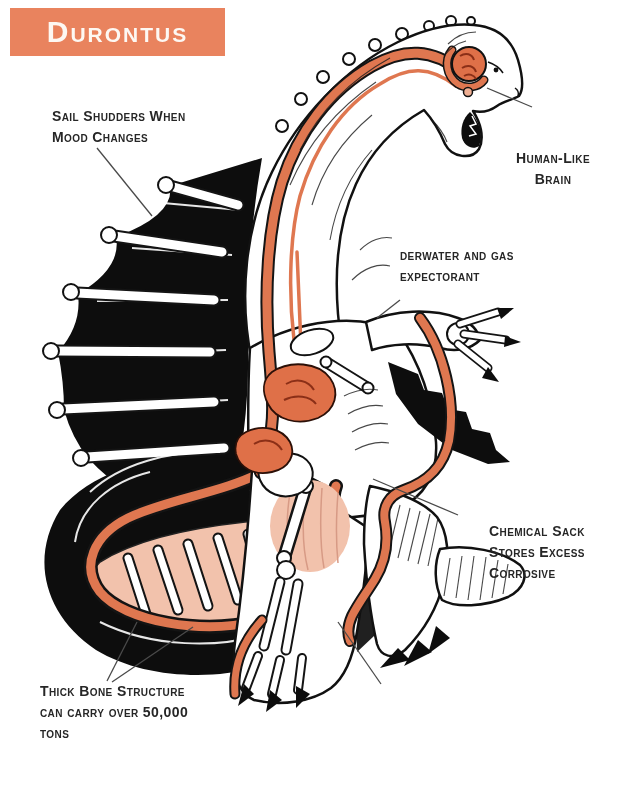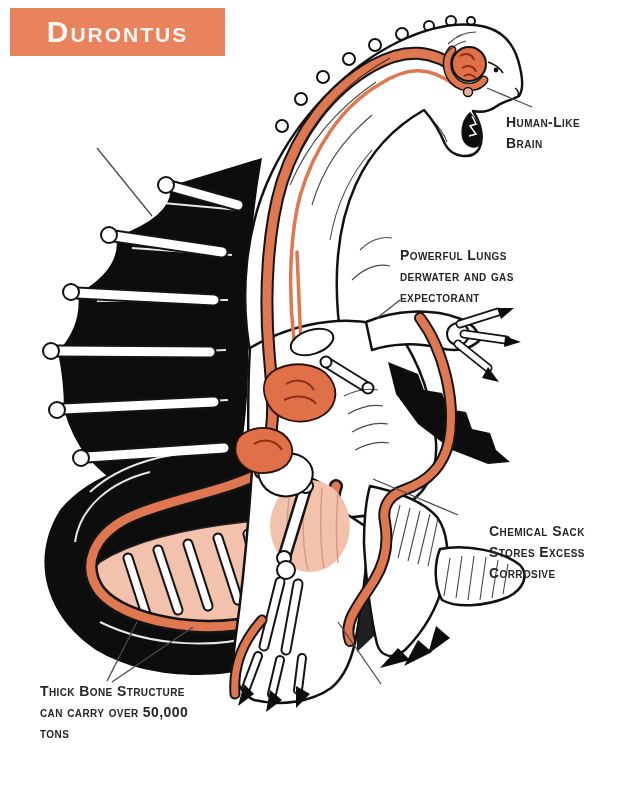--- a/index.html
+++ b/index.html
@@ -14,21 +14,21 @@
   }
   .title-box span{
     color:#FDF8F3;font-weight:700;font-size:30px;letter-spacing:2px;
     font-variant:small-caps;line-height:1;
   }
   .lbl{
     position:absolute;color:#262626;font-weight:700;font-size:14px;
     line-height:21px;letter-spacing:0.4px;font-variant:small-caps;
     white-space:nowrap;
   }
-  .lbl.center{text-align:left;}
+  .lbl.center{text-align:center;margin-top:36px;}
   
   .ink{fill:#0d0d0d;}
   .outline{fill:#ffffff;stroke:#111111;stroke-width:2.5;stroke-linejoin:round;}
   .cap-b{stroke:#141414;stroke-linecap:round;fill:none;}
   .cap-w{stroke:#ffffff;stroke-linecap:round;fill:none;}
   .cap-o{stroke:#DF7750;stroke-linecap:round;fill:none;}
   .hatch{stroke:#1a1a1a;stroke-width:1.1;fill:none;opacity:.8;}
   .scribble{stroke:#ffffff;stroke-width:2;fill:none;opacity:.9;}
   .organ{fill:#DF7048;stroke:#2b1008;stroke-width:1.8;}
   .organ-squiggle{stroke:#8B2F17;stroke-width:2;fill:none;}
@@ -310,28 +310,31 @@
       <line class="leader" x1="338" y1="622" x2="381" y2="684"></line>
       <line class="leader" x1="137" y1="622" x2="107" y2="681"></line>
       <line class="leader" x1="193" y1="627" x2="112" y2="682"></line>
     </g>
   </svg>
 
   <div class="title-box">
     <span>Durontus</span>
   </div>
 
+  <div class="lbl" style="left:52px;top:106px;">
+    <div>Sail Shudders When</div>
+    <div>Mood Changes</div>
+  </div>
 
   <div class="lbl center" style="left:506px;top:112px;width:94px;">
     <div>Human-Like</div>
     <div>Brain</div>
   </div>
 
   <div class="lbl" style="left:400px;top:245px;">
-    <div>Powerful Lungs</div>
     <div>derwater and gas</div>
     <div>expectorant</div>
   </div>
 
   <div class="lbl" style="left:464px;top:521px;margin-left:25px;">
     <div>Chemical Sack</div>
     <div>Stores Excess</div>
     <div>Corrosive</div>
   </div>
 

